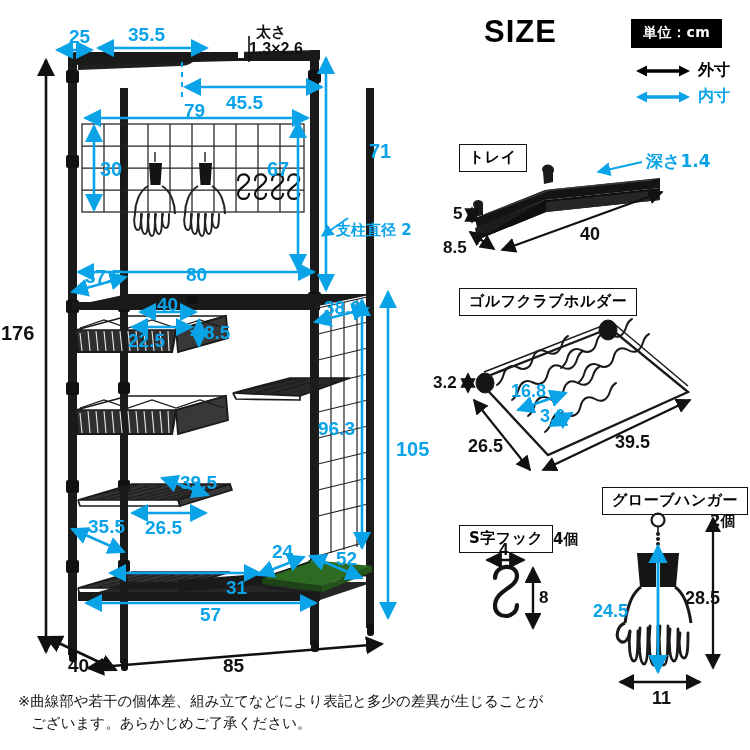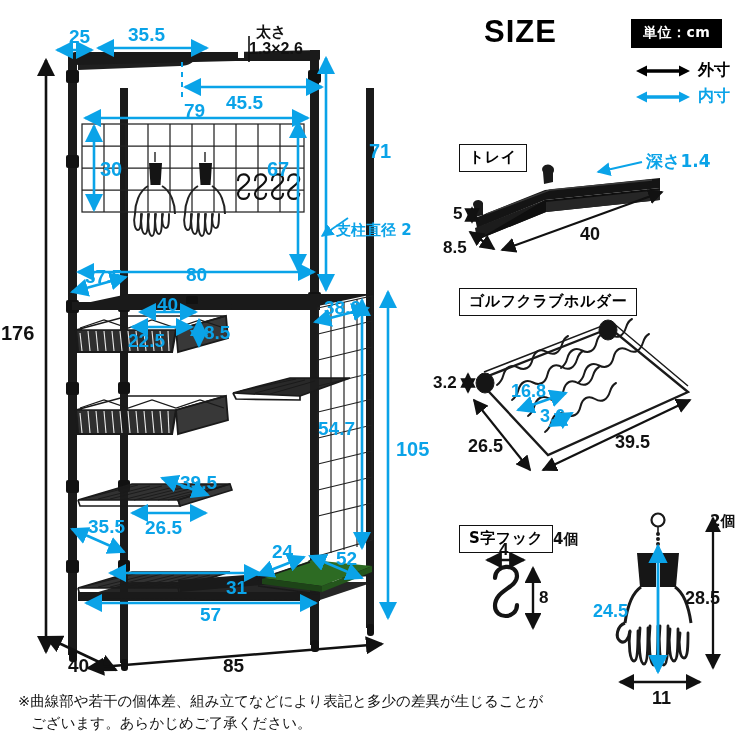--- a/index.html
+++ b/index.html
@@ -95,20 +95,21 @@
     <span class="legend-label jp">内寸</span>
   </div>
 
   <div class="abs panel-title jp" style="left:459px;top:144px;">トレイ</div>
 
   <div class="abs panel-title jp" style="left:459px;top:288px;">ゴルフクラブホルダー</div>
 
   <div class="abs panel-title jp" style="left:459px;top:525px;">S字フック</div>
   <div class="abs jp dim dim-out" style="left:553px;top:530px;font-size:15px;">4個</div>
 
+  <div class="abs panel-title jp" style="left:602px;top:487px;">グローブハンガー</div>
   <div class="abs jp dim dim-out" style="left:710px;top:512px;font-size:15px;">2個</div>
 
   <svg class="abs svg-layer" viewBox="0 0 750 750">
     <defs>
       <marker id="ab" markerWidth="7" markerHeight="7" refX="6.2" refY="3.5" orient="auto">
         <polygon points="0,0 7,3.5 0,7" fill="#0aa3e8"></polygon>
       </marker>
       <marker id="abS" markerWidth="7" markerHeight="7" refX="0.8" refY="3.5" orient="auto">
         <polygon points="7,0 0,3.5 7,7" fill="#0aa3e8"></polygon>
       </marker>
@@ -452,21 +453,21 @@
   <div class="abs dim dim-in" style="left:267px;top:158px;font-size:20px;">67</div>
   <div class="abs dim dim-in" style="left:334px;top:140px;font-size:20px;margin-left:35px;">71</div>
   <div class="abs jp dim dim-in" style="left:336px;top:221px;font-size:15px;">支柱直径 2</div>
   <div class="abs dim dim-out" style="left:1px;top:322px;font-size:20px;">176</div>
   <div class="abs dim dim-in" style="left:85px;top:266px;font-size:19px;">37.5</div>
   <div class="abs dim dim-in" style="left:186px;top:264px;font-size:19px;">80</div>
   <div class="abs dim dim-in" style="left:157px;top:294px;font-size:19px;">40</div>
   <div class="abs dim dim-in" style="left:128px;top:330px;font-size:19px;">22.5</div>
   <div class="abs dim dim-in" style="left:204px;top:322px;font-size:19px;">8.5</div>
   <div class="abs dim dim-in" style="left:324px;top:297px;font-size:19px;">38.2</div>
-  <div class="abs dim dim-in" style="left:318px;top:418px;font-size:19px;">54.7</div>
+  <div class="abs dim dim-in" style="left:318px;top:418px;font-size:19px;">96.3</div>
   <div class="abs dim dim-in" style="left:396px;top:438px;font-size:20px;">105</div>
   <div class="abs dim dim-in" style="left:180px;top:472px;font-size:19px;">39.5</div>
   <div class="abs dim dim-in" style="left:145px;top:517px;font-size:19px;">26.5</div>
   <div class="abs dim dim-in" style="left:88px;top:516px;font-size:19px;">35.5</div>
   <div class="abs dim dim-in" style="left:272px;top:541px;font-size:19px;">24</div>
   <div class="abs dim dim-in" style="left:336px;top:548px;font-size:19px;">52</div>
   <div class="abs dim dim-in" style="left:226px;top:577px;font-size:19px;">31</div>
   <div class="abs dim dim-in" style="left:200px;top:604px;font-size:19px;">57</div>
   <div class="abs dim dim-out" style="left:68px;top:655px;font-size:19px;">40</div>
   <div class="abs dim dim-out" style="left:223px;top:655px;font-size:19px;text-align:right;">85</div>

